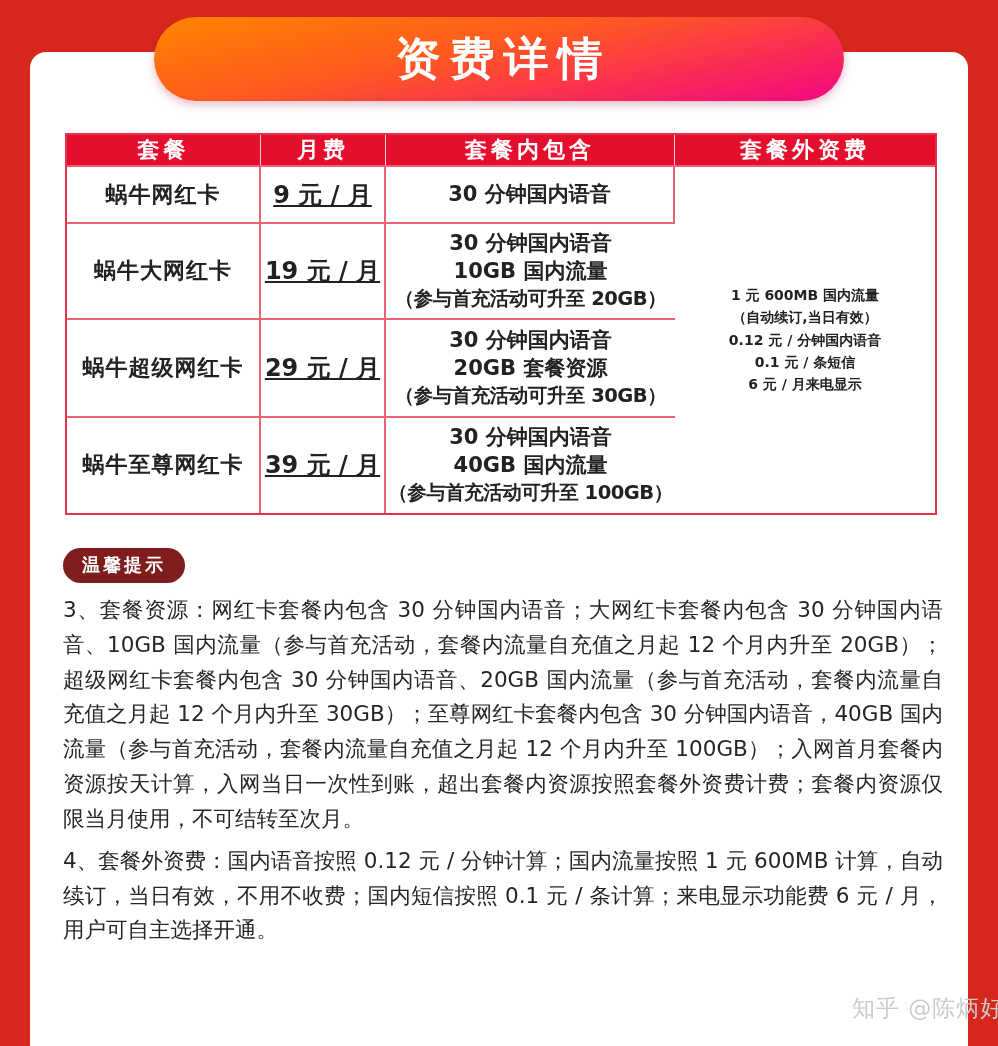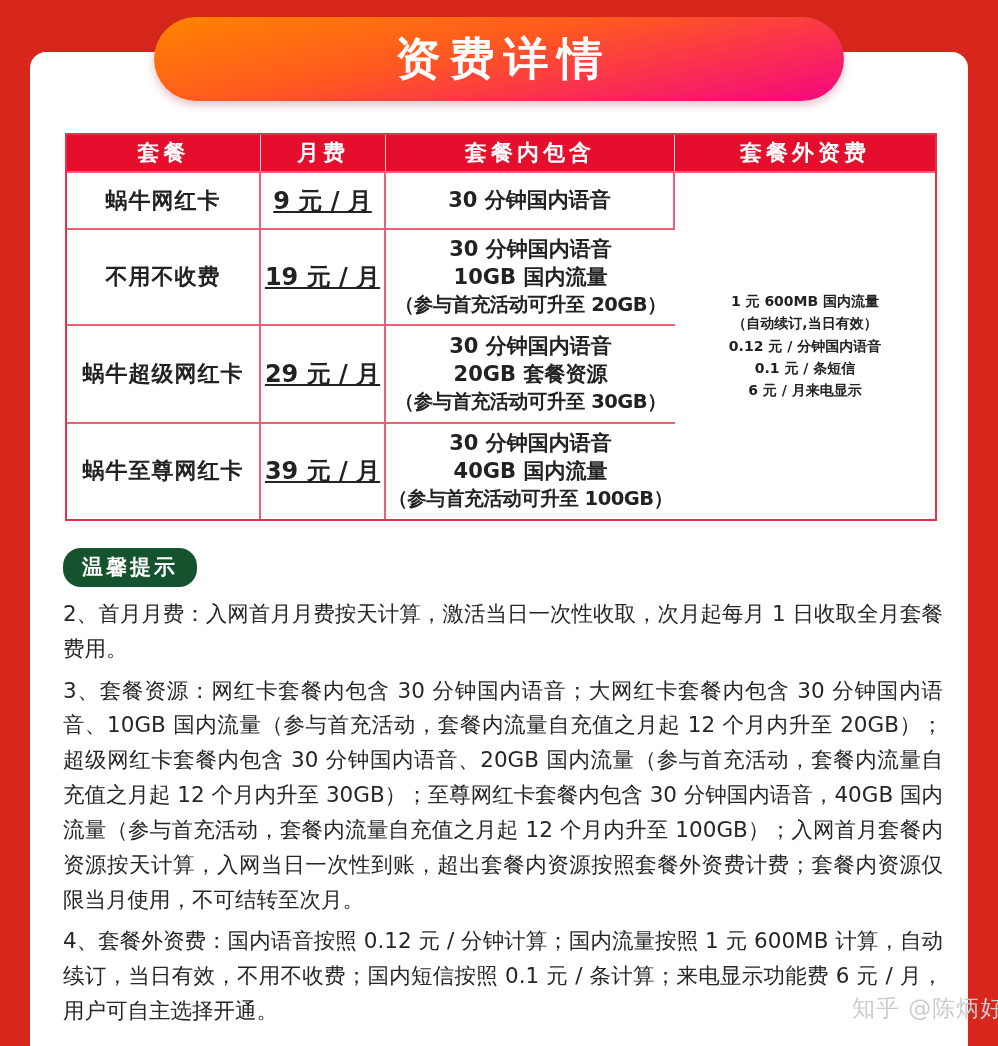--- a/index.html
+++ b/index.html
@@ -28,43 +28,43 @@
     position:absolute; left:65px; top:133px; width:870px; z-index:2;
     border-collapse:separate; border-spacing:0; table-layout:fixed;
     border:2px solid #e73049; background:#fff;
   }
   .rate-table col.c1 { width:194px; }
   .rate-table col.c2 { width:125px; }
   .rate-table col.c3 { width:289px; }
   .rate-table col.c4 { width:260px; }
   .rate-table th {
     background:#e60e2d; color:#ffffff; font-size:22px; font-weight:bold;
-    height:36px; letter-spacing:4px; text-align:center;
+    height:30px; letter-spacing:4px; text-align:center;
     border-right:1px solid rgba(255,255,255,.8);
   }
   .rate-table th:last-child { border-right:none; }
   .rate-table td {
     border-top:2px solid #ef6077; border-right:2px solid #ef6077;
     text-align:center; vertical-align:middle; color:#222222;
     font-weight:600; padding:6px 0;
   }
   .rate-table td:last-child, .rate-table td.no-right { border-right:none; }
   .rate-table tr.r1 td { height:57px; }
   .rate-table tr.r2 td { height:94px; }
   .rate-table tr.r3 td { height:98px; }
   .rate-table tr.r4 td { height:97px; }
   td.cell-plan { font-size:22px; letter-spacing:1px; }
   td.cell-fee  { font-size:24px;text-decoration:underline; }
   td.cell-included { font-size:21px; line-height:1.33; }
   td.cell-included div.l3 { font-size:19.5px; letter-spacing:-0.5px; }
   td.cell-outside { font-size:14px; line-height:1.6; border-top:2px solid #ef6077; }
   .tips { position:absolute; left:63px; top:548px; width:880px; z-index:2; }
   .tips-badge {
-    display:inline-block; background:#14532d; color:#ffffff;
-    font-size:21px; font-weight:bold; letter-spacing:3px;
+    display:inline-block; background:#7f1d1d; color:#ffffff;
+    font-size:18px; font-weight:bold; letter-spacing:3px;
     padding:5px 19px 6px 19px; border-radius:18px; margin-bottom:10px;text-align:right;
   }
   .tip-item {
     color:#262626; font-size:21.5px; line-height:1.62; font-weight:500;
     margin-bottom:7px; text-align:justify;
   }
   .watermark {
     position:absolute; left:852px; top:993px; z-index:5;
     color:#cbcbcb; font-size:23px; letter-spacing:1px; white-space:nowrap;
   }
@@ -103,21 +103,21 @@
         </td>
         <td class="cell-outside" rowspan="4">
           <div>1 元 600MB 国内流量</div>
           <div>（自动续订,当日有效）</div>
           <div>0.12 元 / 分钟国内语音</div>
           <div>0.1 元 / 条短信</div>
           <div>6 元 / 月来电显示</div>
         </td>
       </tr>
       <tr class="r2">
-        <td class="cell-plan">不用不收费</td>
+        <td class="cell-plan">蜗牛大网红卡</td>
         <td class="cell-fee">19 元 / 月</td>
         <td class="cell-included">
           <div>30 分钟国内语音</div>
           <div>10GB 国内流量</div>
           <div class="l3">（参与首充活动可升至 20GB）</div>
         </td>
       </tr>
       <tr class="r3">
         <td class="cell-plan">蜗牛超级网红卡</td>
         <td class="cell-fee">29 元 / 月</td>
@@ -134,20 +134,19 @@
           <div>30 分钟国内语音</div>
           <div>40GB 国内流量</div>
           <div class="l3">（参与首充活动可升至 100GB）</div>
         </td>
       </tr>
     </tbody>
   </table>
 
   <div class="tips">
     <div class="tips-badge">温馨提示</div>
-    <div class="tip-item">2、首月月费：入网首月月费按天计算，激活当日一次性收取，次月起每月 1 日收取全月套餐费用。</div>
     <div class="tip-item">3、套餐资源：网红卡套餐内包含 30 分钟国内语音；大网红卡套餐内包含 30 分钟国内语音、10GB 国内流量（参与首充活动，套餐内流量自充值之月起 12 个月内升至 20GB）；超级网红卡套餐内包含 30 分钟国内语音、20GB 国内流量（参与首充活动，套餐内流量自充值之月起 12 个月内升至 30GB）；至尊网红卡套餐内包含 30 分钟国内语音，40GB 国内流量（参与首充活动，套餐内流量自充值之月起 12 个月内升至 100GB）；入网首月套餐内资源按天计算，入网当日一次性到账，超出套餐内资源按照套餐外资费计费；套餐内资源仅限当月使用，不可结转至次月。</div>
     <div class="tip-item">4、套餐外资费：国内语音按照 0.12 元 / 分钟计算；国内流量按照 1 元 600MB 计算，自动续订，当日有效，不用不收费；国内短信按照 0.1 元 / 条计算；来电显示功能费 6 元 / 月，用户可自主选择开通。</div>
     
   </div>
 
   <div class="watermark">知乎 @陈炳好</div>
 </div>
 
 </body></html>

